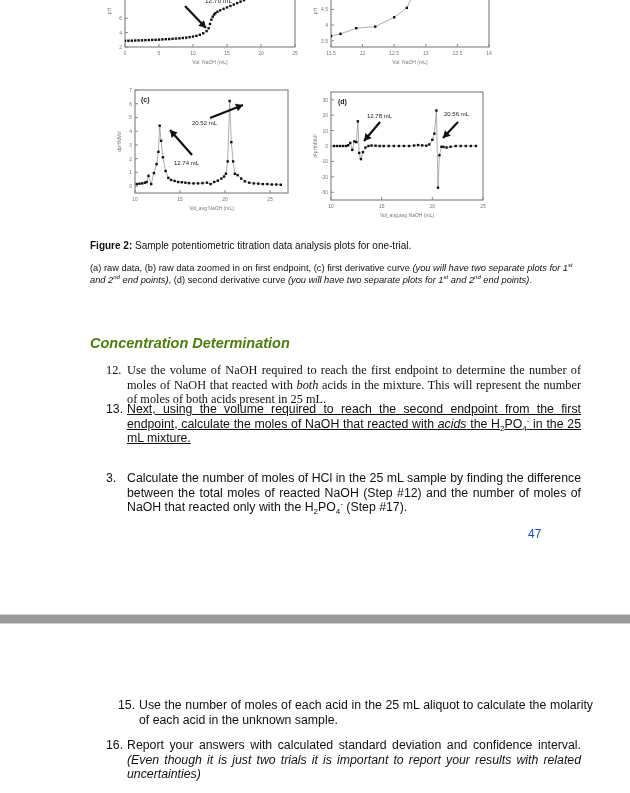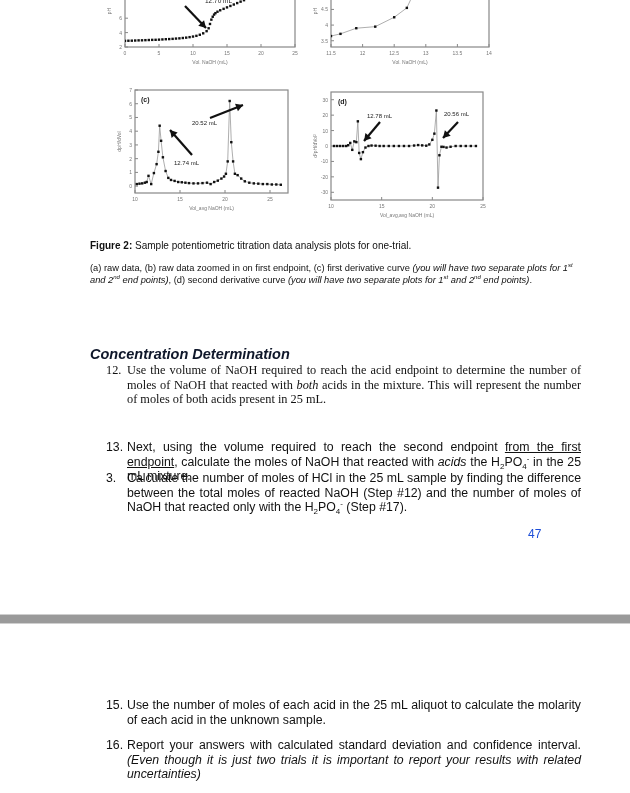--- a/index.html
+++ b/index.html
@@ -4,21 +4,21 @@
 <style>
   html, body { margin:0; padding:0; background:#ffffff; }
   body { width:630px; height:793px; position:relative; overflow:hidden; font-family:"Liberation Sans", sans-serif; color:#111; }
   .chart { position:absolute; }
   .chart svg { display:block; overflow:visible; }
   .axis-text { font-family:"Liberation Sans", sans-serif; fill:#777; }
   .caption-title { position:absolute; left:90px; top:240px; font-size:10px; color:#111; }
   .caption-title b { font-weight:bold;margin-top:24px; }
   .caption-body { position:absolute; left:90px; top:262px; width:495px; font-size:9.3px; line-height:12.2px; color:#111; }
   .caption-body i { font-style:italic; }
-  .section-heading { position:absolute; left:90px; top:346px; font-size:14.5px; font-weight:bold; font-style:italic; color:#0f172a; }
+  .section-heading { position:absolute; left:90px; top:335px; font-size:14.5px; font-weight:bold; font-style:italic; color:#4d7c0f; }
   .step { position:absolute; left:106px; width:475px; font-size:12.3px; line-height:14.6px; color:#111; }
   .step .num { position:absolute; left:0; top:0; }
   .step .txt { margin-left:21px; text-align:justify; text-align-last:left; }
   .page-num { position:absolute; left:528px; top:527px; font-size:12px; color:#1d4ed8; }
   .page-break { position:absolute; left:0; top:614px; width:630px; height:10px; background:#9a9a9a; border-top:1px solid #cfcfcf; border-bottom:1px solid #cfcfcf; box-sizing:border-box; }
   sub, sup { font-size:65%; }
   sup { vertical-align:super; line-height:0; }
   sub { vertical-align:sub; line-height:0; }
 </style>
 </head>
@@ -329,38 +329,38 @@
   <span>Sample potentiometric titration data analysis plots for one-trial.</span>
 </div>
 <div class="caption-body">
   <span>(a) raw data, (b) raw data zoomed in on first endpoint, (c) first derivative curve </span><i><span>(you will have two separate plots for 1</span><sup>st</sup><span> and 2</span><sup>nd</sup><span> end points)</span></i><span>, (d) second derivative curve </span><i><span>(you will have two separate plots for 1</span><sup>st</sup><span> and 2</span><sup>nd</sup><span> end points)</span></i><span>.</span>
 </div>
 
 <div class="section-heading">Concentration Determination</div>
 
 <div class="step" style="top:363px;font-family:Liberation Serif, serif;">
   <span class="num">12.</span>
-  <div class="txt"><span>Use the volume of NaOH required to reach the acid endpoint to determine the number of moles of NaOH that reacted with </span><i>both</i><span> acids in the mixture.  This will represent the number of moles of both acids present in 25 mL.</span></div>
-</div>
-
-<div class="step" style="top:440px;">
+  <div class="txt"><span>Use the volume of NaOH required to reach the first endpoint to determine the number of moles of NaOH that reacted with </span><i>both</i><span> acids in the mixture.  This will represent the number of moles of both acids present in 25 mL.</span></div>
+</div>
+
+<div class="step" style="top:402px;text-decoration:underline;">
   <span class="num">13.</span>
   <div class="txt"><span>Next, using the volume required to reach the second endpoint </span><u>from the first endpoint</u><span>, calculate the moles of NaOH that reacted with </span><i>acids</i><span> the H</span><sub>2</sub><span>PO</span><sub>4</sub><sup>-</sup><span> in the 25 mL mixture.</span></div>
 </div>
 
 <div class="step" style="top:471px;">
   <span class="num">3.</span>
   <div class="txt"><span>Calculate the number of moles of HCl in the 25 mL sample by finding the difference between the total moles of reacted NaOH (Step #12) and the number of moles of NaOH that reacted only with the H</span><sub>2</sub><span>PO</span><sub>4</sub><sup>-</sup><span> (Step #17).</span></div>
 </div>
 
 <div class="page-num">47</div>
 
 <div class="page-break"></div>
 
-<div class="step" style="top:698px;">
+<div class="step" style="top:698px;margin-left:12px;">
   <span class="num">15.</span>
   <div class="txt">Use the number of moles of each acid in the 25 mL aliquot to calculate the molarity of each acid in the unknown sample.</div>
 </div>
 
 <div class="step" style="top:738px;">
   <span class="num">16.</span>
   <div class="txt"><span>Report your answers with calculated standard deviation and confidence interval. </span><i>(Even though it is just two trials it is important to report your results with related uncertainties)</i></div>
 </div>
 
 </body></html>

